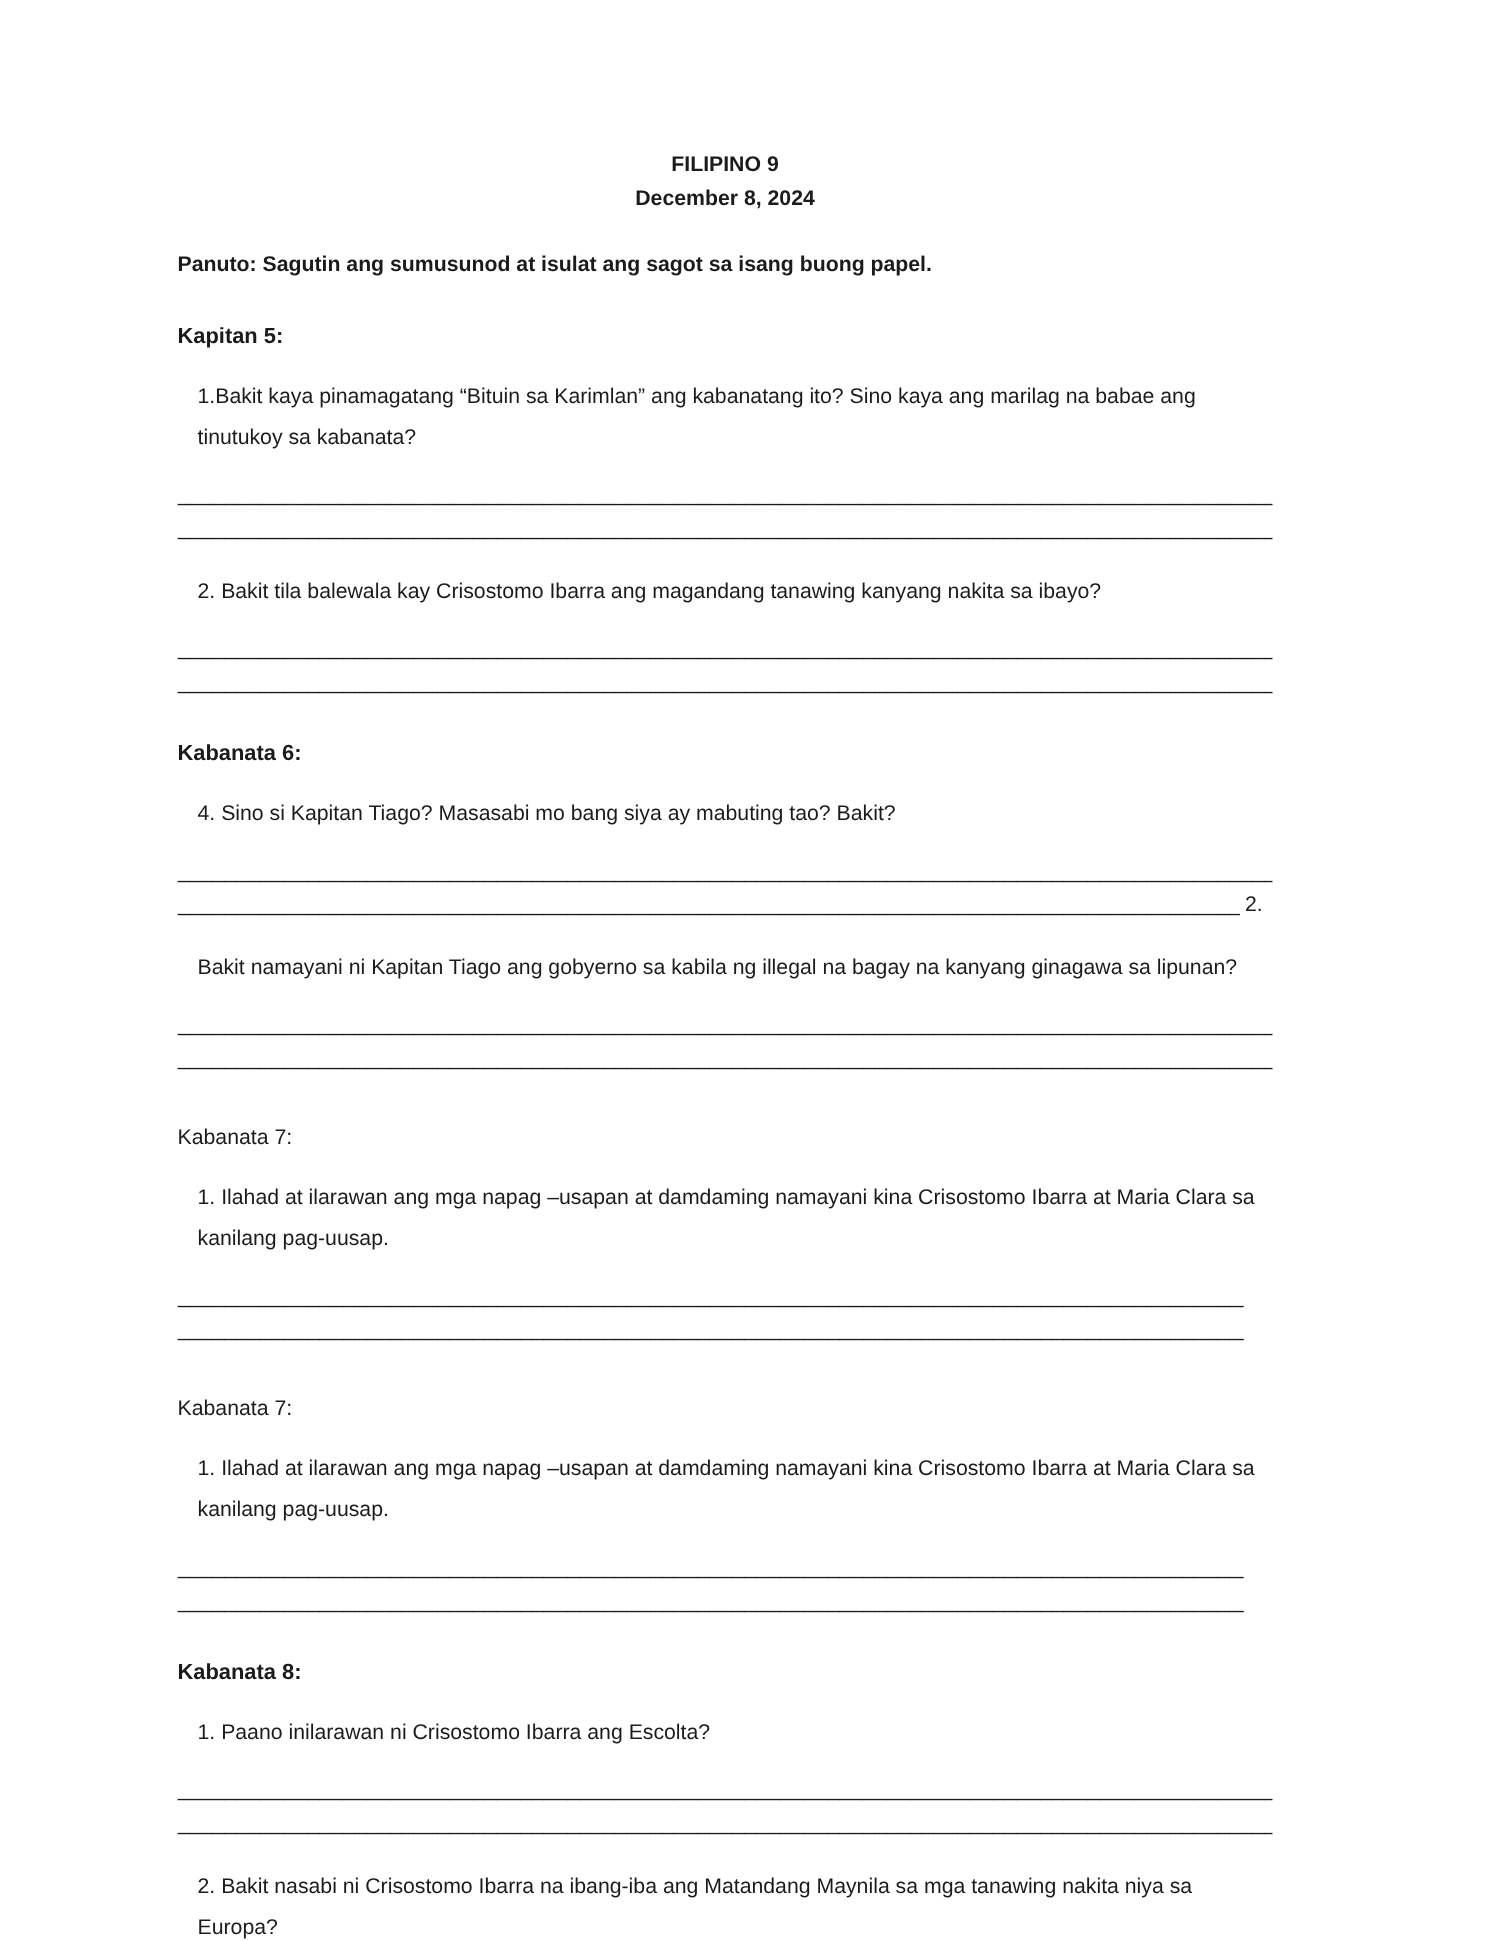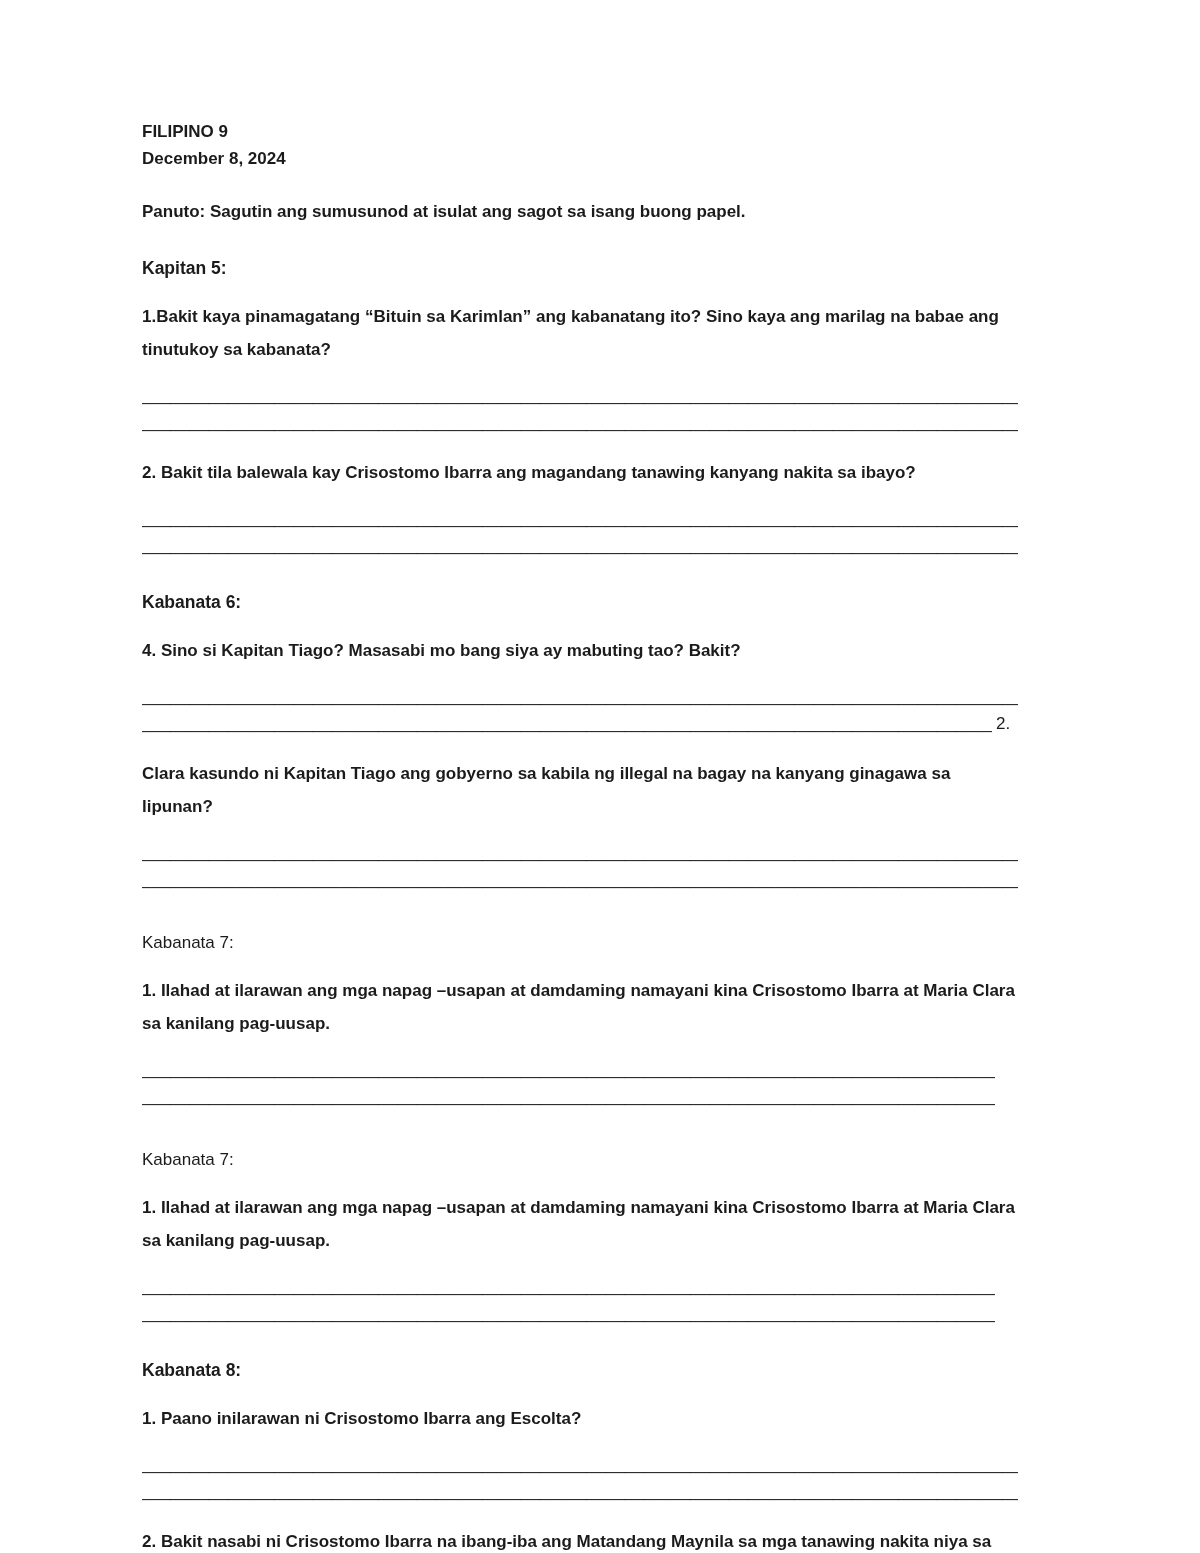--- a/index.html
+++ b/index.html
@@ -11,21 +11,21 @@
     width: 1200px;
     min-height: 1553px;
     box-sizing: border-box;
     background: #ffffff;
     padding: 118px 182px 60px 142px;
     font-family: "Liberation Sans", "DejaVu Sans", sans-serif;
     font-size: 17px;
     color: #1b1b1b;
   }
   .title-block {
-    text-align: left;
+    text-align: center;
     font-weight: bold;
     line-height: 27px;
     margin-bottom: 26px;
   }
   .instructions {
     font-weight: bold;
     margin: 26px 0 22px 0;
     line-height: 27px;
   }
   .heading {
@@ -33,23 +33,22 @@
     font-size: 17.5px;
     margin: 30px 0 18px 0;
     line-height: 27px;
   }
   .heading.regular {
     font-weight: normal;
     font-size: 17px;
     margin-top: 36px;
   }
   .question {
-    margin: 18px 0 16px 0;
+    margin: 18px 0 16px 16px;
     line-height: 33px;
-    font-weight: bold;
   }
   .blank {
     margin: 0;
     line-height: 27px;
     white-space: nowrap;
     overflow: hidden;
   }
   .blank .fill {
     display: inline-block;
     width: 100%;
@@ -99,21 +98,21 @@
   </div>
 
   <p class="heading">Kabanata 6:</p>
 
   <p class="question">4. Sino si Kapitan Tiago? Masasabi mo bang siya ay mabuting tao? Bakit?</p>
   <div class="blank-group">
     <p class="blank"><span class="fill">______________________________________________________________________________________________________________</span></p>
     <p class="blank numbered"><span class="fill">______________________________________________________________________________________________________________</span><span class="num-suffix">2.</span></p>
   </div>
 
-  <p class="question">Clara kasundo ni Kapitan Tiago ang gobyerno sa kabila ng illegal na bagay na kanyang ginagawa sa lipunan?</p>
+  <p class="question">Bakit namayani ni Kapitan Tiago ang gobyerno sa kabila ng illegal na bagay na kanyang ginagawa sa lipunan?</p>
   <div class="blank-group">
     <p class="blank"><span class="fill">______________________________________________________________________________________________________________</span></p>
     <p class="blank"><span class="fill">______________________________________________________________________________________________________________</span></p>
   </div>
 
   <p class="heading regular">Kabanata 7:</p>
 
   <p class="question">1. Ilahad at ilarawan ang mga napag –usapan at damdaming namayani kina Crisostomo Ibarra at Maria Clara sa kanilang pag-uusap.</p>
   <div class="blank-group">
     <p class="blank short"><span class="fill">______________________________________________________________________________________________________________</span></p>

